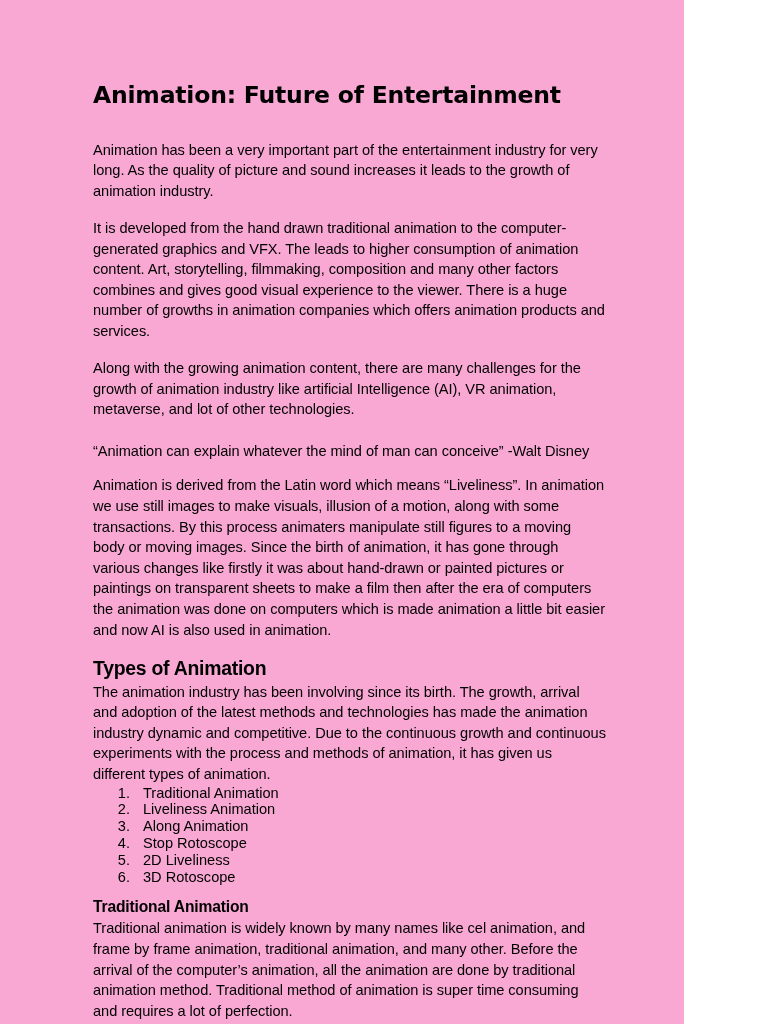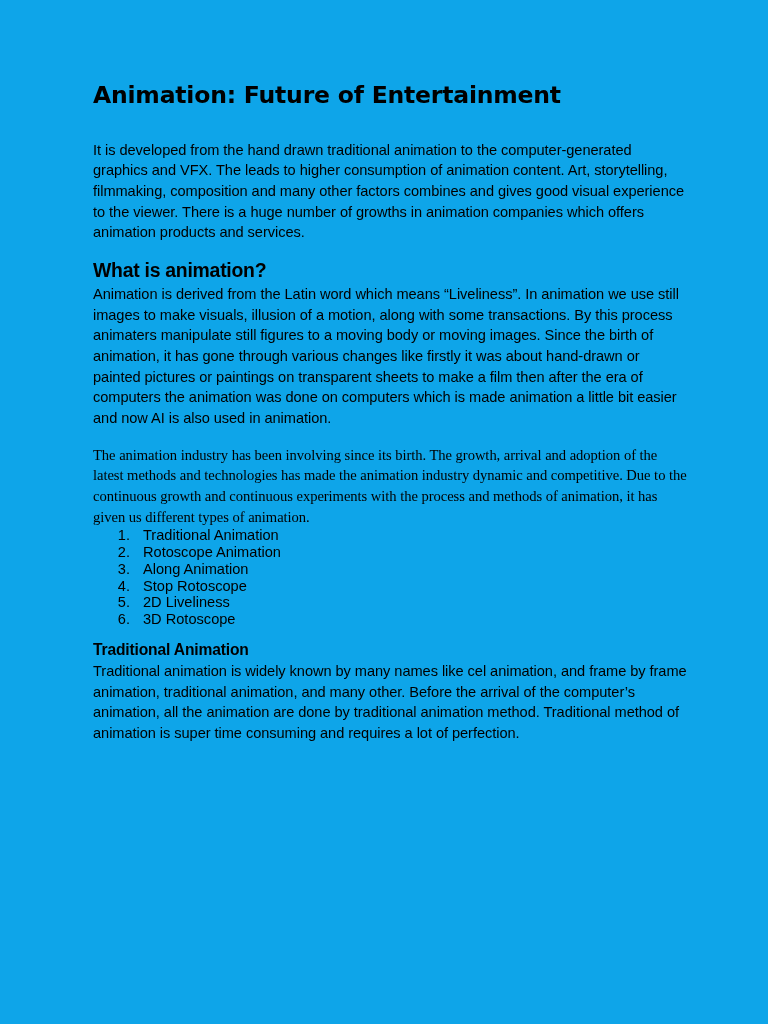--- a/index.html
+++ b/index.html
@@ -9,23 +9,23 @@
   }
   body {
     width: 768px;
     height: 1024px;
     font-family: "Liberation Sans", sans-serif;
     color: #000000;
     -webkit-font-smoothing: antialiased;
   }
   .page {
     position: relative;
-    width: 768px;
+    width: 684px;
     height: 1024px;
-    background: #0ea5e9;
+    background: #f9a8d4;
     box-sizing: border-box;
     padding: 82px 78px 16px 93px;
     overflow: hidden;
   }
   .doc-title {
     font-family: "DejaVu Sans", sans-serif;
     font-size: 23.5px;
     font-weight: 700;
     letter-spacing: -0.2px;
     line-height: 1.18;
@@ -57,21 +57,20 @@
   h3.sub-heading {
     font-size: 15.6px;
     font-weight: 700;
     line-height: 19px;
     margin: 12px 0 2px 0;
     letter-spacing: -0.15px;
     color: #000;
   }
   p.tight {
     margin-bottom: 0;
-    font-family: Liberation Serif, serif;
   }
   ol.types-list {
     margin: 0 0 0 0;
     padding-left: 41px;
     font-size: 14.6px;
     line-height: 16.8px;
     list-style-position: outside;
     list-style-type: decimal;
   }
   ol.types-list li {
@@ -86,35 +85,38 @@
     margin-top: 21px;
   }
 </style>
 </head>
 <body>
 
 <div class="page">
 
   <h1 class="doc-title">Animation: Future of Entertainment</h1>
 
+  <p class="body-text">Animation has been a very important part of the entertainment industry for very long. As the quality of picture and sound increases it leads to the growth of animation industry.</p>
 
   <p class="body-text">It is developed from the hand drawn traditional animation to the computer-generated graphics and VFX. The leads to higher consumption of animation content. Art, storytelling, filmmaking, composition and many other factors combines and gives good visual experience to the viewer. There is a huge number of growths in animation companies which offers animation products and services.</p>
 
+  <p class="body-text">Along with the growing animation content, there are many challenges for the growth of animation industry like artificial Intelligence (AI), VR animation, metaverse, and lot of other technologies.</p>
 
+  <p class="quote-text">“Animation can explain whatever the mind of man can conceive” -Walt Disney</p>
 
-  <h2 class="section-heading">What is animation?</h2>
 
   <p class="body-text">Animation is derived from the Latin word which means “Liveliness”. In animation we use still images to make visuals, illusion of a motion, along with some transactions. By this process animaters manipulate still figures to a moving body or moving images. Since the birth of animation, it has gone through various changes like firstly it was about hand-drawn or painted pictures or paintings on transparent sheets to make a film then after the era of computers the animation was done on computers which is made animation a little bit easier and now AI is also used in animation.</p>
 
+  <h2 class="section-heading gap-before-types">Types of Animation</h2>
 
   <p class="body-text tight">The animation industry has been involving since its birth. The growth, arrival and adoption of the latest methods and technologies has made the animation industry dynamic and competitive. Due to the continuous growth and continuous experiments with the process and methods of animation, it has given us different types of animation.</p>
 
   <ol class="types-list">
     <li>Traditional Animation</li>
-    <li>Rotoscope Animation</li>
+    <li>Liveliness Animation</li>
     <li>Along Animation</li>
     <li>Stop Rotoscope</li>
     <li>2D Liveliness</li>
     <li>3D Rotoscope</li>
   </ol>
 
   <h3 class="sub-heading gap-before-traditional">Traditional Animation</h3>
 
   <p class="body-text">Traditional animation is widely known by many names like cel animation, and frame by frame animation, traditional animation, and many other. Before the arrival of the computer’s animation, all the animation are done by traditional animation method. Traditional method of animation is super time consuming and requires a lot of perfection.</p>
 

